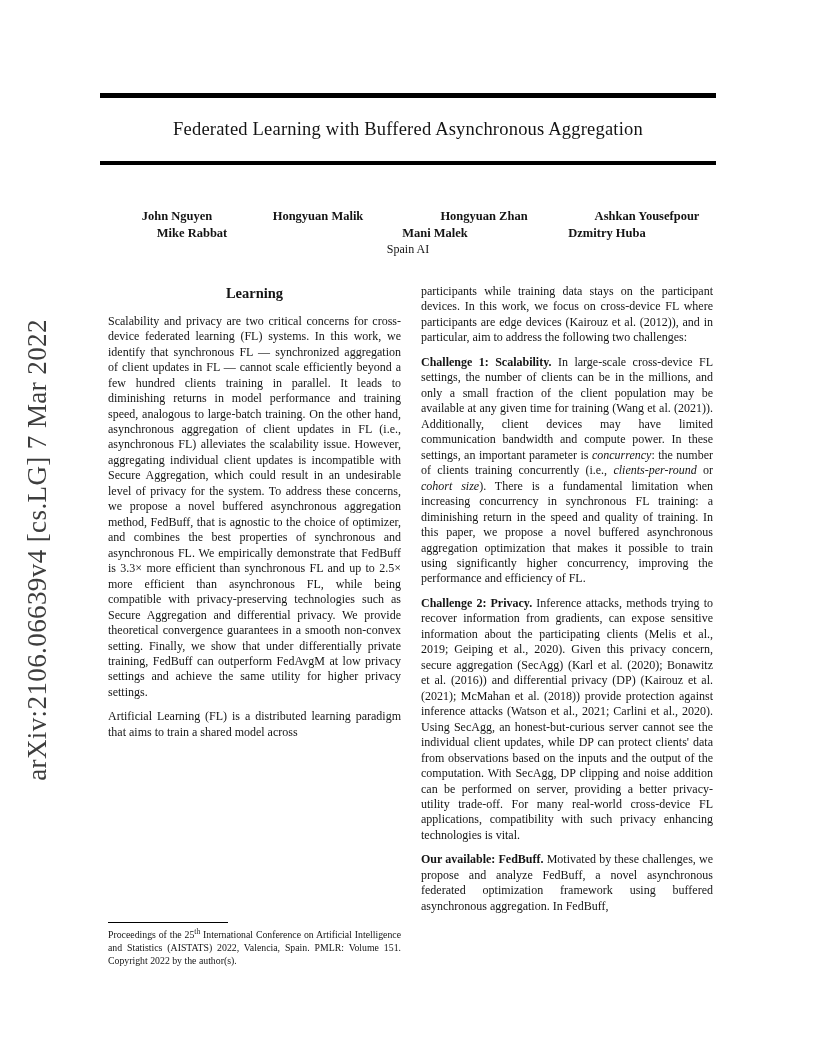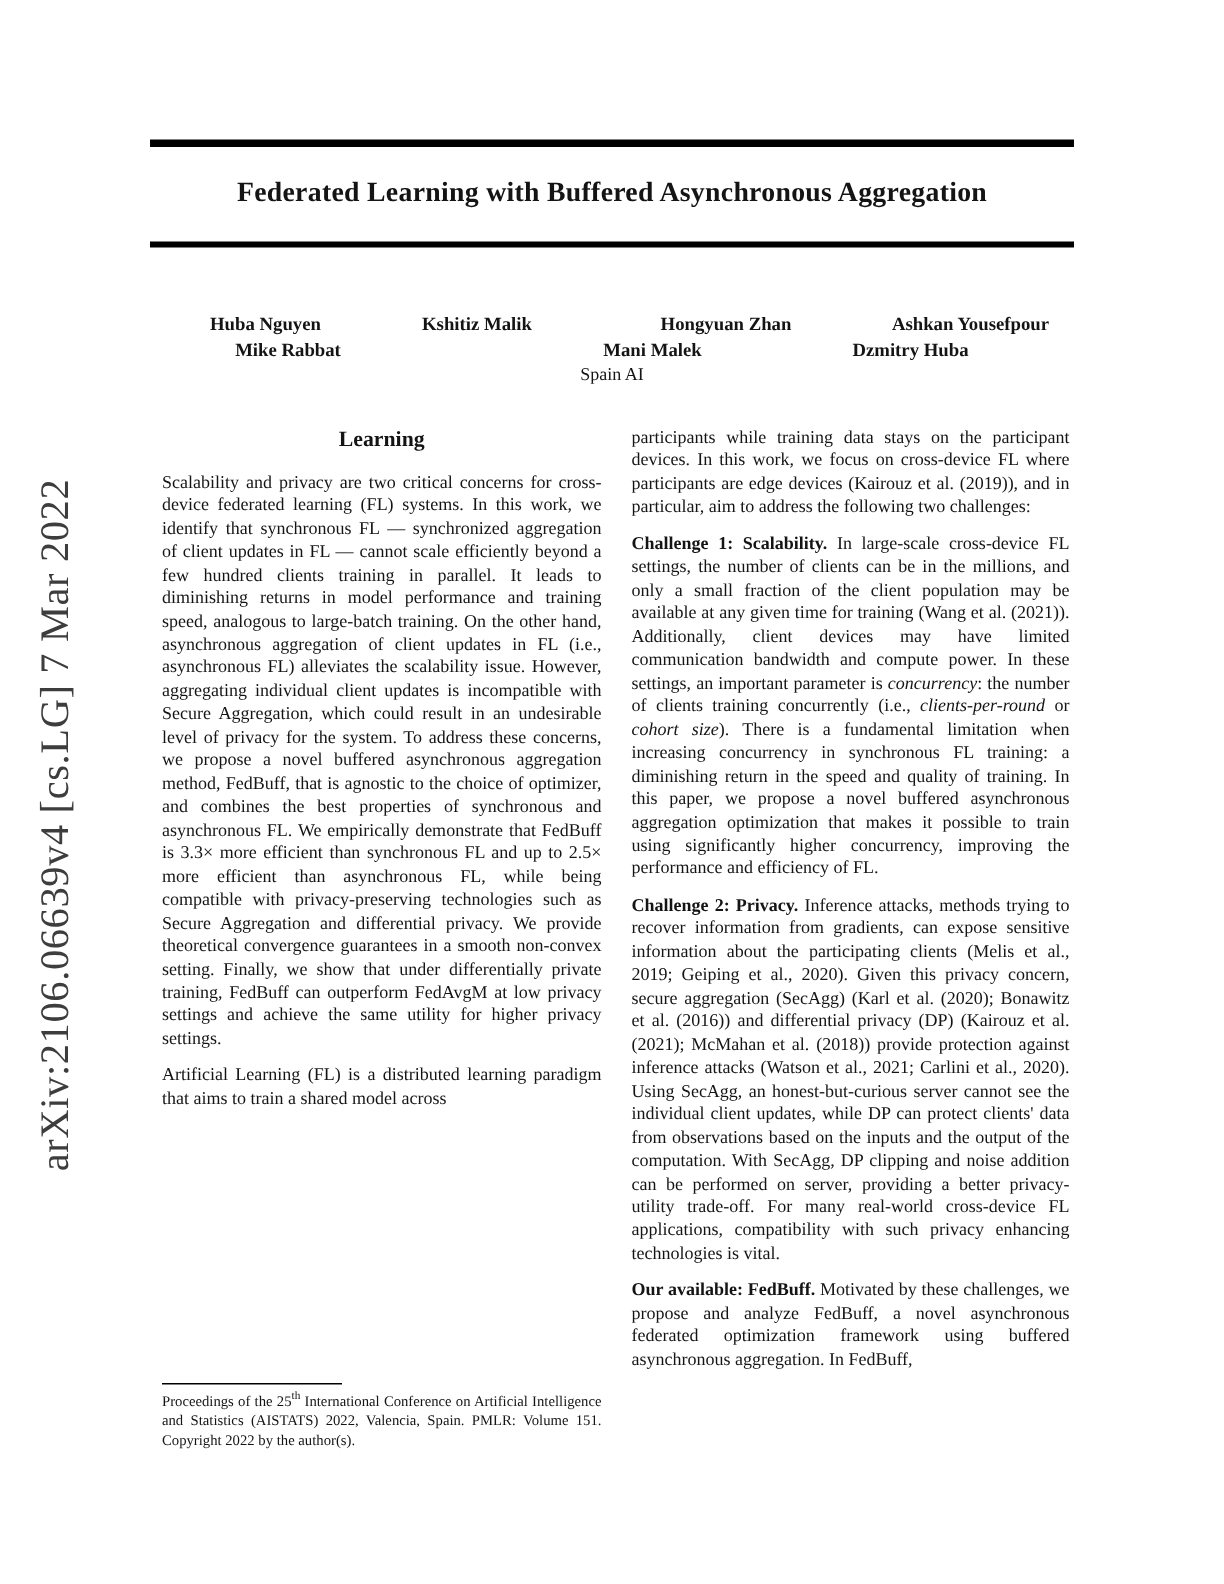--- a/index.html
+++ b/index.html
@@ -28,21 +28,21 @@
     background: #000;
   }
   .rule-top { top: 93px; height: 5px; }
   .rule-bottom { top: 161px; height: 4px; }
   .paper-title {
     position: absolute;
     left: 0; right: 0;
     top: 119px;
     text-align: center;
     font-size: 18.5px;
-    font-weight: bold;
+    font-weight: normal;
     letter-spacing: 0.2px;
   }
   .author {
     position: absolute;
     transform: translateX(-50%);
     font-weight: bold;
     font-size: 12.5px;
     white-space: nowrap;
   }
   .row1 { top: 209px; }
@@ -102,38 +102,38 @@
 
 <div>
 
   <div class="arxiv-watermark">arXiv:2106.06639v4 [cs.LG] 7 Mar 2022</div>
 
   <div class="rule rule-top"></div>
   <h1 class="paper-title">Federated Learning with Buffered Asynchronous Aggregation</h1>
   <div class="rule rule-bottom"></div>
 
   <div>
-    <span class="author row1" style="left:177px">Huba Nguyen</span>
-    <span class="author row1" style="left:318px">Kshitiz Malik</span>
+    <span class="author row1" style="left:177px">John Nguyen</span>
+    <span class="author row1" style="left:318px">Hongyuan Malik</span>
     <span class="author row1" style="left:484px">Hongyuan Zhan</span>
     <span class="author row1" style="left:647px">Ashkan Yousefpour</span>
     <span class="author row2" style="left:192px">Mike Rabbat</span>
     <span class="author row2" style="left:435px">Mani Malek</span>
     <span class="author row2" style="left:607px">Dzmitry Huba</span>
     <div class="affiliation">Spain AI</div>
   </div>
 
   <div class="col col-left">
     <h2 class="abstract-heading">Learning</h2>
     <p>Scalability and privacy are two critical concerns for cross-device federated learning (FL) systems. In this work, we identify that synchronous FL — synchronized aggregation of client updates in FL — cannot scale efficiently beyond a few hundred clients training in parallel. It leads to diminishing returns in model performance and training speed, analogous to large-batch training. On the other hand, asynchronous aggregation of client updates in FL (i.e., asynchronous FL) alleviates the scalability issue. However, aggregating individual client updates is incompatible with Secure Aggregation, which could result in an undesirable level of privacy for the system. To address these concerns, we propose a novel buffered asynchronous aggregation method, FedBuff, that is agnostic to the choice of optimizer, and combines the best properties of synchronous and asynchronous FL. We empirically demonstrate that FedBuff is 3.3× more efficient than synchronous FL and up to 2.5× more efficient than asynchronous FL, while being compatible with privacy-preserving technologies such as Secure Aggregation and differential privacy. We provide theoretical convergence guarantees in a smooth non-convex setting. Finally, we show that under differentially private training, FedBuff can outperform FedAvgM at low privacy settings and achieve the same utility for higher privacy settings.</p>
     <p>Artificial Learning (FL) is a distributed learning paradigm that aims to train a shared model across</p>
   </div>
 
   <div class="col col-right">
-    <p>participants while training data stays on the participant devices. In this work, we focus on cross-device FL where participants are edge devices (Kairouz et al. (2019)), and in particular, aim to address the following two challenges:</p>
+    <p>participants while training data stays on the participant devices. In this work, we focus on cross-device FL where participants are edge devices (Kairouz et al. (2012)), and in particular, aim to address the following two challenges:</p>
     <p><b class="lead">Challenge 1: Scalability.</b> <span>In large-scale cross-device FL settings, the number of clients can be in the millions, and only a small fraction of the client population may be available at any given time for training (Wang et al. (2021)). Additionally, client devices may have limited communication bandwidth and compute power. In these settings, an important parameter is </span><span class="it">concurrency</span><span>: the number of clients training concurrently (i.e., </span><span class="it">clients-per-round</span><span> or </span><span class="it">cohort size</span><span>). There is a fundamental limitation when increasing concurrency in synchronous FL training: a diminishing return in the speed and quality of training. In this paper, we propose a novel buffered asynchronous aggregation optimization that makes it possible to train using significantly higher concurrency, improving the performance and efficiency of FL.</span></p>
     <p><b class="lead">Challenge 2: Privacy.</b> <span>Inference attacks, methods trying to recover information from gradients, can expose sensitive information about the participating clients (Melis et al., 2019; Geiping et al., 2020). Given this privacy concern, secure aggregation (SecAgg) (Karl et al. (2020); Bonawitz et al. (2016)) and differential privacy (DP) (Kairouz et al. (2021); McMahan et al. (2018)) provide protection against inference attacks (Watson et al., 2021; Carlini et al., 2020). Using SecAgg, an honest-but-curious server cannot see the individual client updates, while DP can protect clients' data from observations based on the inputs and the output of the computation. With SecAgg, DP clipping and noise addition can be performed on server, providing a better privacy-utility trade-off. For many real-world cross-device FL applications, compatibility with such privacy enhancing technologies is vital.</span></p>
     <p><b class="lead">Our available: FedBuff.</b> <span>Motivated by these challenges, we propose and analyze FedBuff, a novel asynchronous federated optimization framework using buffered asynchronous aggregation. In FedBuff,</span></p>
   </div>
 
   <div class="footnote">
     <div class="footnote-rule"></div>
     <span>Proceedings of the 25</span><sup>th</sup><span> International Conference on Artificial Intelligence and Statistics (AISTATS) 2022, Valencia, Spain. PMLR: Volume 151. Copyright 2022 by the author(s).</span>
   </div>
 

